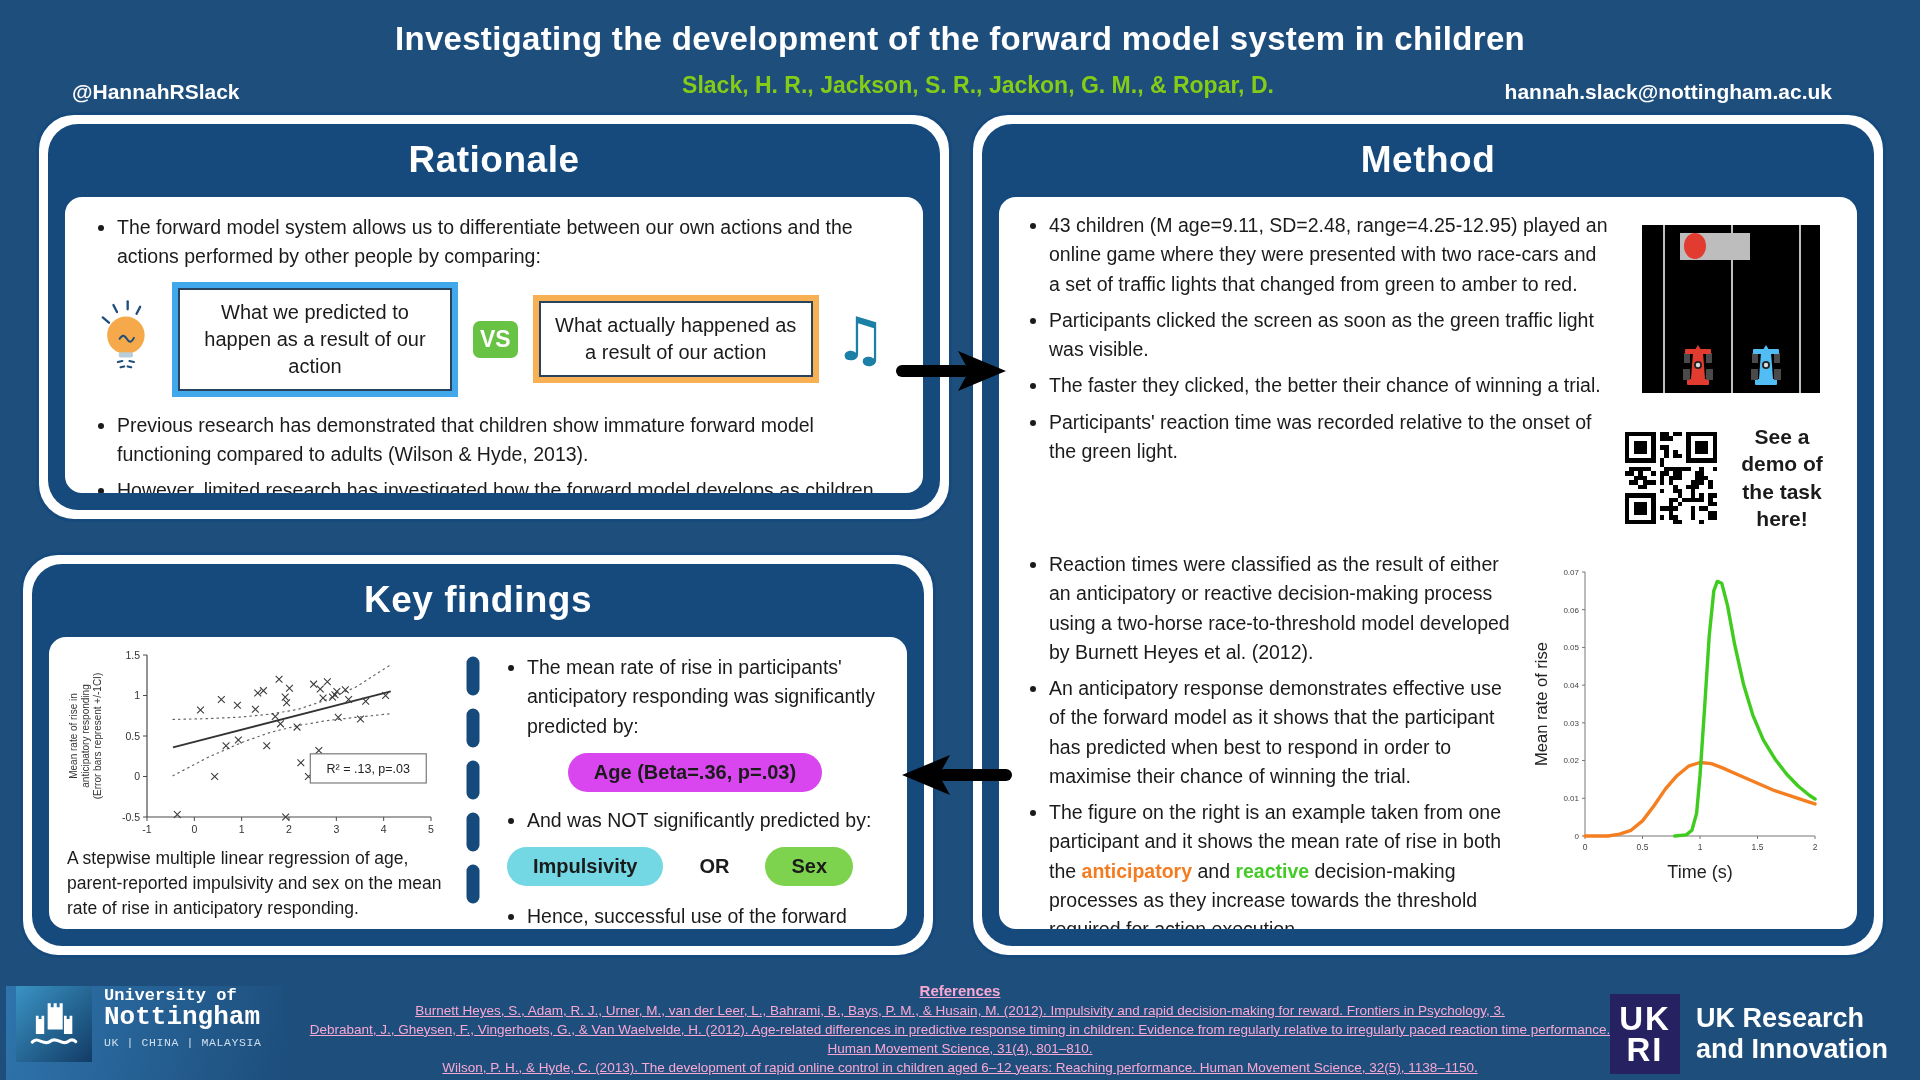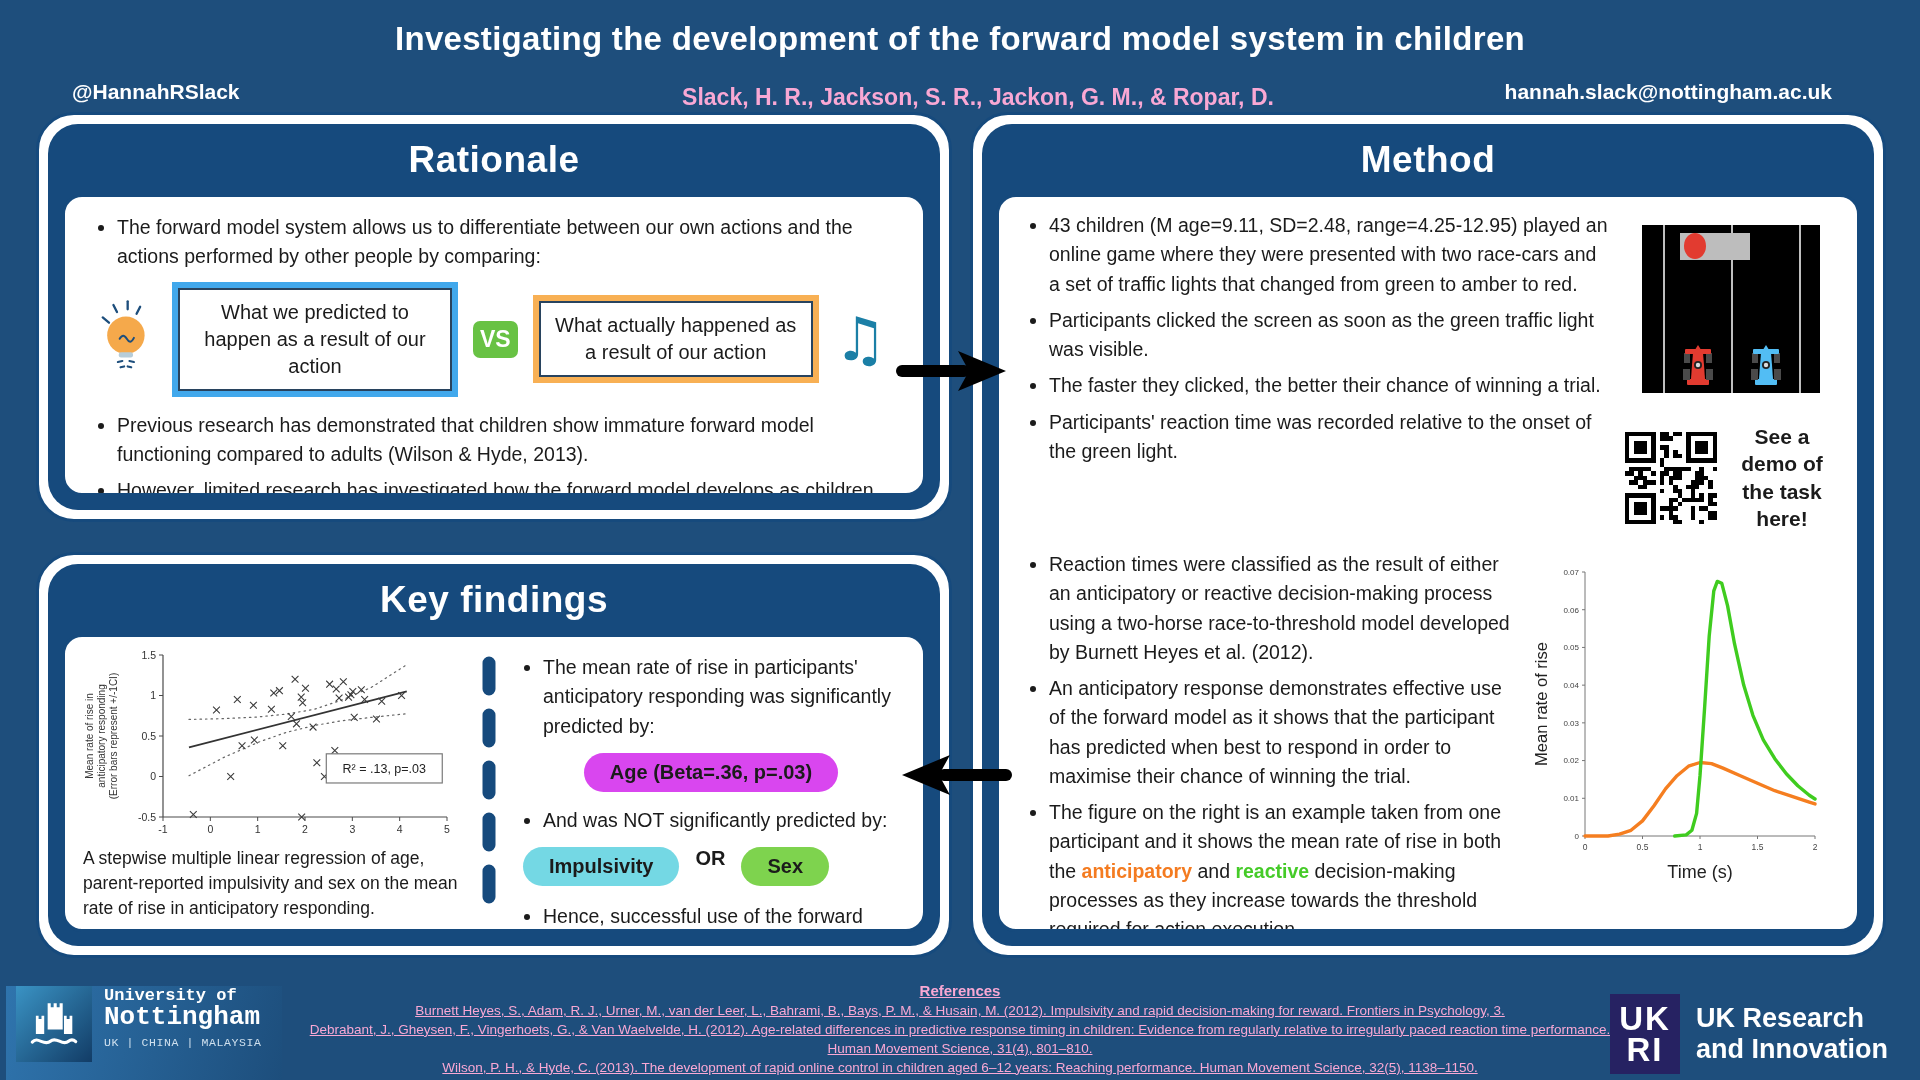--- a/index.html
+++ b/index.html
@@ -6,37 +6,37 @@
   * { box-sizing: border-box; }
   html,body { margin:0; padding:0; }
   body {
     width:1920px; height:1080px; position:relative; overflow:hidden;
     background:#1e4e7c; color:#1b1b1b;
     font-family:"Liberation Sans", sans-serif;
   }
   
   .top-title { position:absolute; top:20px; left:0; right:0; text-align:center;
     color:#fff; font-size:33px; font-weight:800; letter-spacing:.3px; }
-  .top-authors { position:absolute; top:84px; left:0; right:0; text-align:center;
-    color:#f9a8d4; font-size:23px; font-weight:700;padding-left:36px; }
+  .top-authors { position:absolute; top:72px; left:0; right:0; text-align:center;
+    color:#84cc16; font-size:23px; font-weight:700;padding-left:36px; }
   .top-twitter { position:absolute; top:80px; left:72px; color:#fff; font-size:21px; font-weight:700; }
   .top-email { position:absolute; top:80px; right:88px; color:#fff; font-size:21px; font-weight:700; }
 
   
   .frame { position:absolute; background:#fff; border:3px solid #164a7d;
     border-radius:38px; padding:9px; }
   .panel { width:100%; height:100%; background:#164a7d; border-radius:30px;
     display:flex; flex-direction:column; }
   .panel-title { text-align:center; color:#fff; font-size:37px; font-weight:800;
     padding:15px 0 13px; letter-spacing:.5px; }
   .panel-body { flex:1; background:#fff; border:3px solid #164a7d; border-radius:20px;
     margin:0 14px 14px; overflow:hidden; }
 
   #frame-rationale { left:36px;  top:112px; width:916px; height:410px; }
-  #frame-findings  { left:36px;  top:552px; width:916px; height:406px; }
+  #frame-findings  { left:20px;  top:552px; width:916px; height:406px; }
   #frame-method    { left:970px; top:112px; width:916px; height:846px; }
 
   ul.bullets { list-style:disc; margin:0; padding-left:26px; }
   ul.bullets li { margin-bottom:7px; line-height:1.5; }
 
   
   .rationale-body { padding:16px 26px 8px; font-size:19.5px; }
   .cmp-row { display:flex; align-items:center; gap:15px; margin:10px 0 14px 2px; }
   .cmp-box { border:6px solid; box-shadow: inset 0 0 0 2px #28435e; text-align:center;
     font-size:20px; padding:11px 12px; width:286px; line-height:1.35; background:#fff; }
@@ -53,21 +53,21 @@
   .kf-caption { font-size:17.5px; line-height:1.42; padding:4px 2px 0 6px; }
   .kf-divider { align-self:stretch; margin:4px 6px 4px 8px; }
   .kf-right { flex:1; padding:6px 4px 0 14px; font-size:19.5px; }
   .kf-right ul.bullets li { margin-bottom:10px; }
   .pill { border-radius:22px; padding:8px 26px; font-weight:700; font-size:20px;
     display:inline-block; }
   .pill-age { background:#d946ef; }
   .pill-imp { background:#74d8e4; }
   .pill-sex { background:#7ed34e; }
   .pill-center { text-align:center; margin:12px 0 14px; }
-  .pill-row { display:flex; align-items:flex-start; gap:16px; margin:12px 0 16px 6px; }
+  .pill-row { display:flex; align-items:center; gap:36px; margin:12px 0 16px 6px; }
   .or-label { font-weight:700; font-size:20px; }
 
   
   .method-body { padding:14px 20px 6px 24px; font-size:19.5px; display:flex; flex-direction:column; }
   .m-top { display:flex; }
   .m-top-left { flex:1; padding-right:14px; }
   .m-top-right { width:212px; display:flex; flex-direction:column; align-items:center;
     gap:30px; padding-top:14px; }
   .qr-row { display:flex; align-items:center; gap:10px; }
   .qr-caption { font-weight:700; font-size:21px; text-align:center; width:110px; line-height:1.3; }

